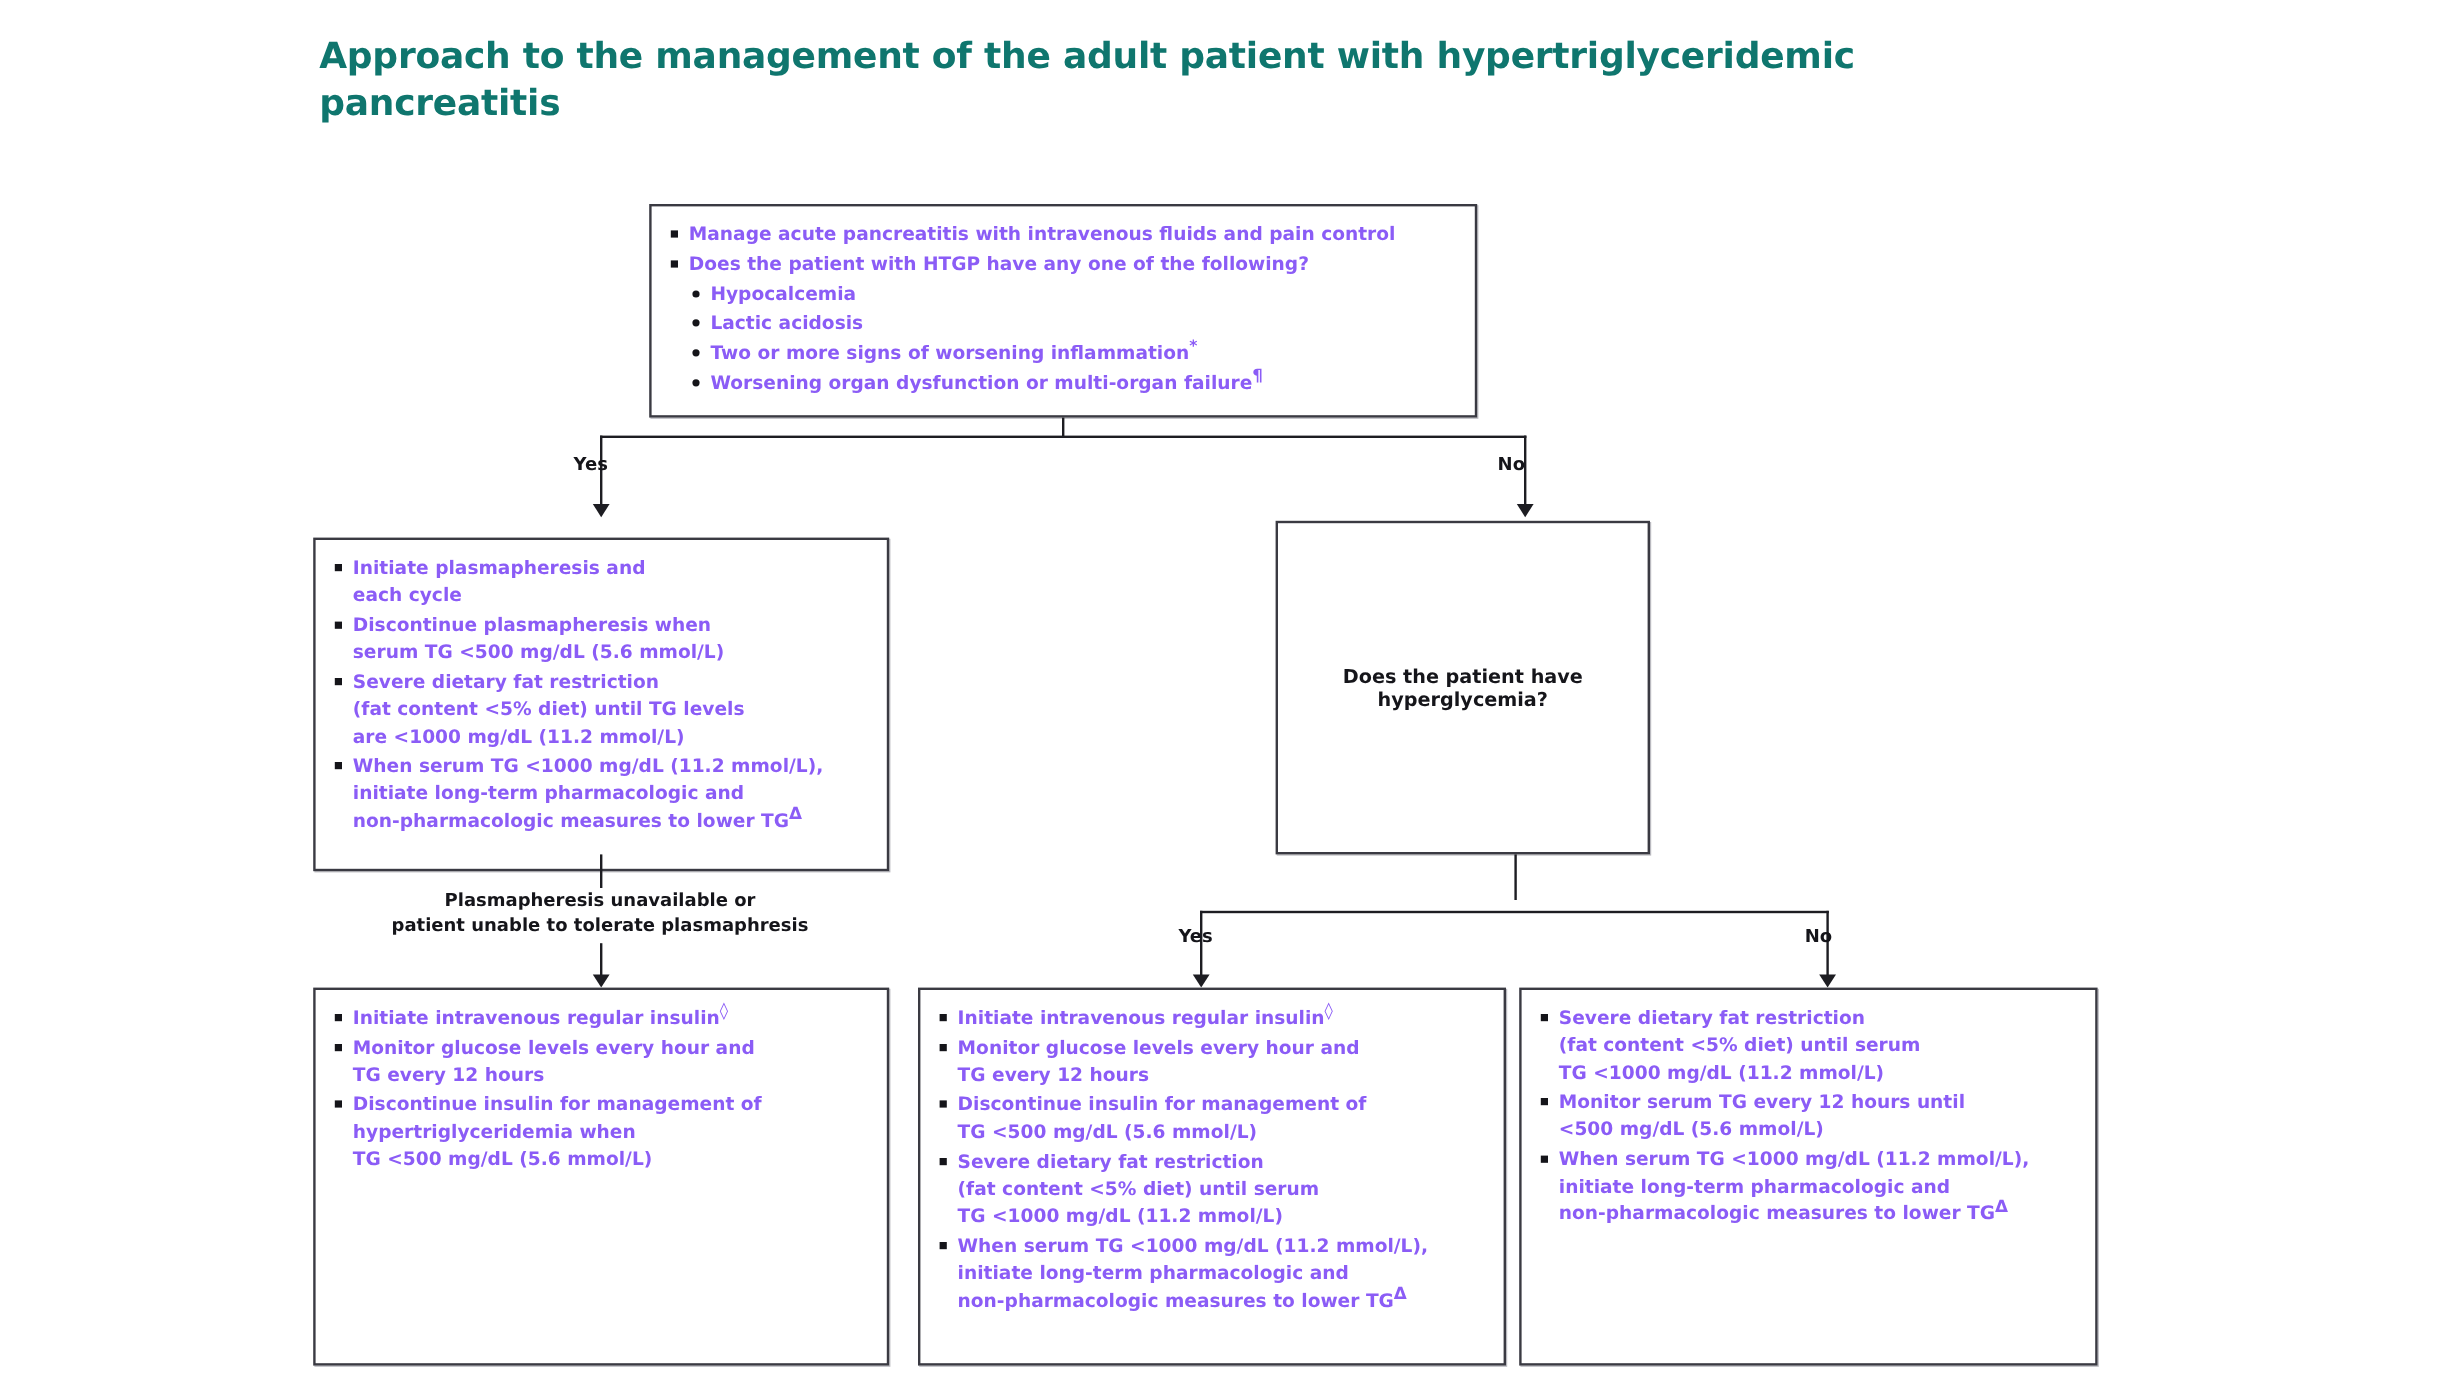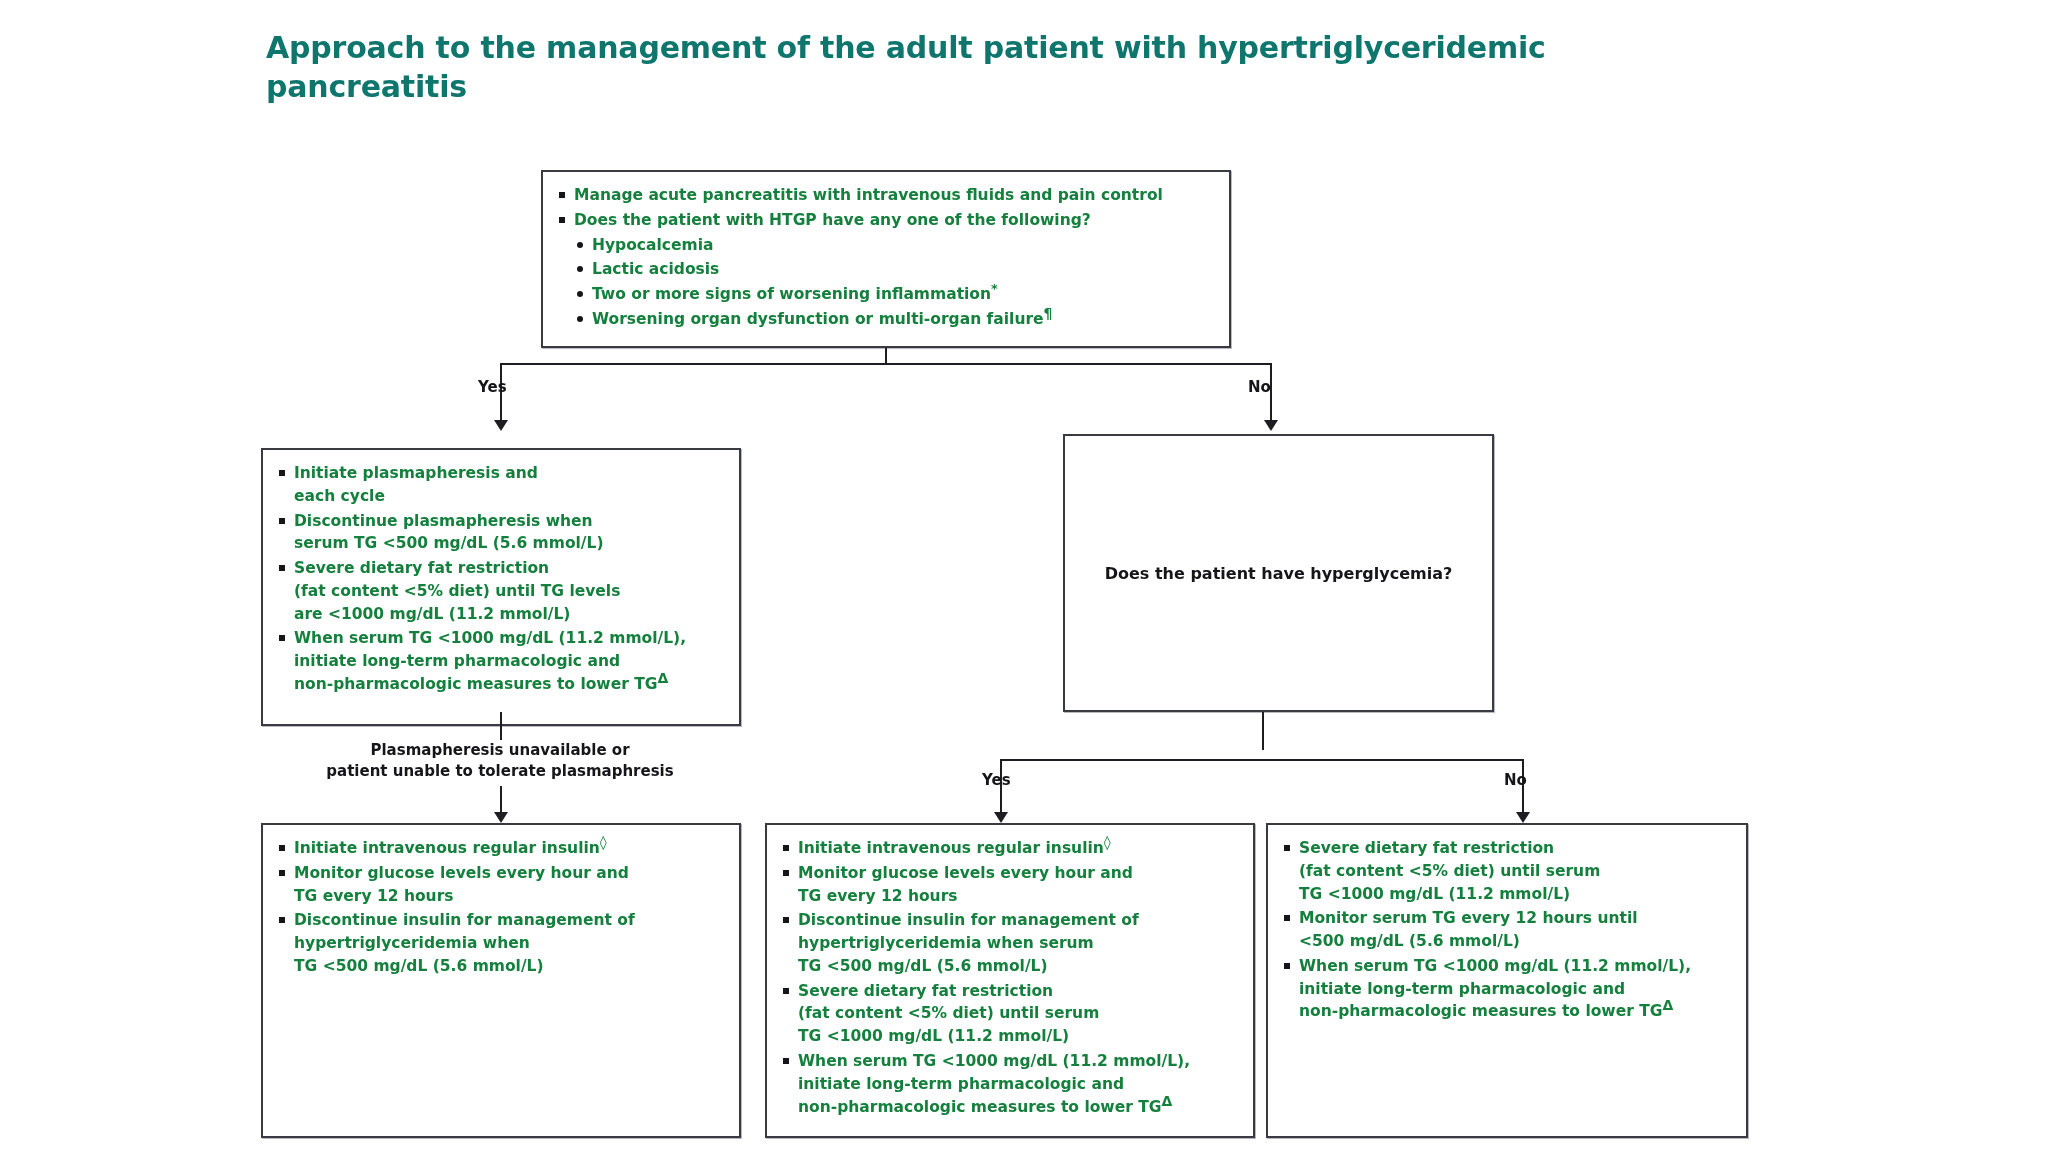--- a/index.html
+++ b/index.html
@@ -45,21 +45,21 @@
     position: absolute;
     background: #ffffff;
     border: 2px solid #3a3a42;
     box-shadow: 1px 1px 0 #b9b9bf;
   }
   .box-inner {
     padding: 12px 14px 10px 14px;
     font-size: 15.5px;
     line-height: 1.47;
     font-weight: bold;
-    color: #15803d;
+    color: #8b5cf6;
   }
 
   
   ul.lvl1 {
     list-style: none;
     margin: 0;
     padding: 0;
   }
   ul.lvl1 > li {
     position: relative;
@@ -211,21 +211,21 @@
 
   <div class="ln ln-v" style="left:500px; top:712px; height:28px;"></div>
   <div class="ln ln-v" style="left:500px; top:786px; height:28px;"></div>
   <div class="arrow" style="left:494px; top:812px;"></div>
 
   <div class="edge-label ctr" style="left:310px; top:740px; width:380px;">
     <span class="sub-line">Plasmapheresis unavailable or</span>
     <span class="sub-line">patient unable to tolerate plasmaphresis</span>
   </div>
 
-  <div class="box" style="left:1063px; top:434px; width:431px; height:278px;">
+  <div class="box" style="left:1063px; top:434px; width:312px; height:278px;">
     <div class="box-center">Does the patient have hyperglycemia?</div>
   </div>
 
   <div class="ln ln-v" style="left:1262px; top:712px; height:38px;"></div>
   <div class="ln ln-h" style="left:1000px; top:759px; width:524px;"></div>
   <div class="ln ln-v" style="left:1000px; top:759px; height:55px;"></div>
   <div class="ln ln-v" style="left:1522px; top:759px; height:55px;"></div>
   <div class="arrow" style="left:994px; top:812px;"></div>
   <div class="arrow" style="left:1516px; top:812px;"></div>
 
@@ -256,21 +256,20 @@
       <ul class="lvl1">
         <li>
           <span class="sub-line"><span>Initiate intravenous regular insulin</span><span class="fn fn-big">◊</span></span>
         </li>
         <li>
           <span class="sub-line">Monitor glucose levels every hour and</span>
           <span class="sub-line">TG every 12 hours</span>
         </li>
         <li>
           <span class="sub-line">Discontinue insulin for management of</span>
-          <span class="sub-line">hypertriglyceridemia when serum</span>
           <span class="sub-line">TG &lt;500 mg/dL (5.6 mmol/L)</span>
         </li>
         <li>
           <span class="sub-line">Severe dietary fat restriction</span>
           <span class="sub-line">(fat content &lt;5% diet) until serum</span>
           <span class="sub-line">TG &lt;1000 mg/dL (11.2 mmol/L)</span>
         </li>
         <li>
           <span class="sub-line">When serum TG &lt;1000 mg/dL (11.2 mmol/L),</span>
           <span class="sub-line">initiate long-term pharmacologic and</span>

